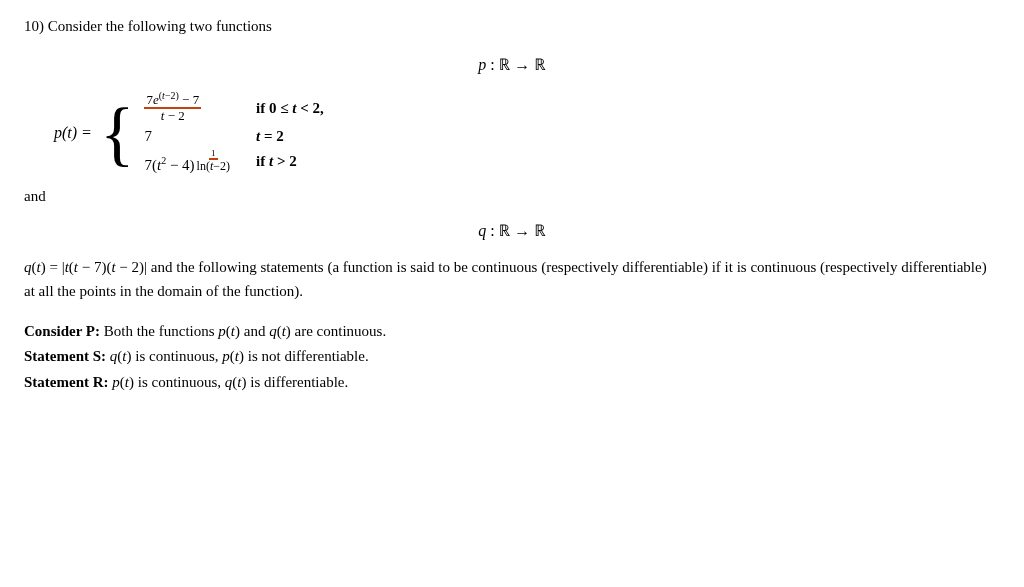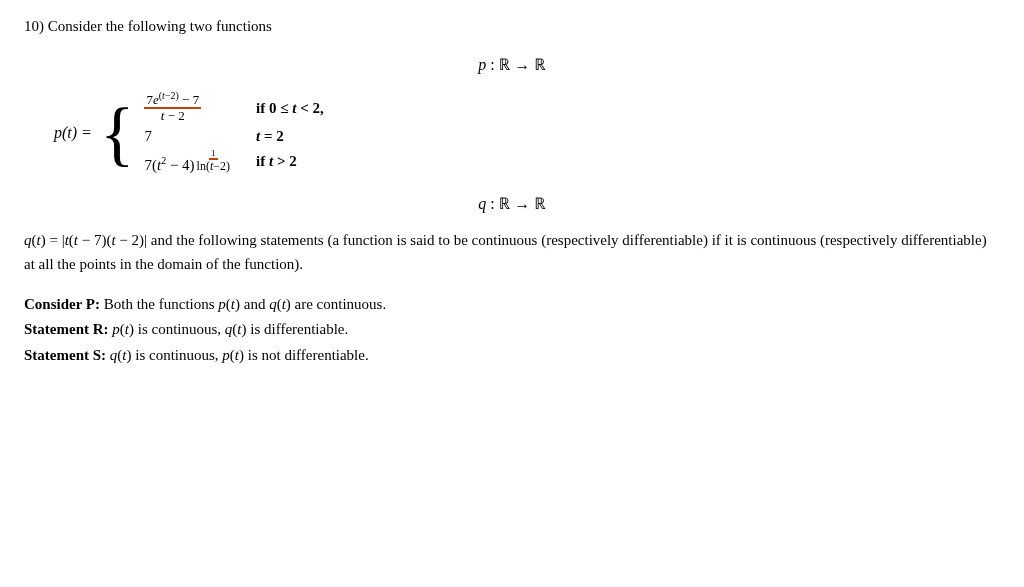--- a/index.html
+++ b/index.html
@@ -143,43 +143,44 @@
       <div class="case-row">
         <div class="case-expr">7(<i>t</i><sup>2</sup> − 4)<sup><span class="fraction" style="font-size:10px;">
                 <span class="numer" style="font-size:9px;">1</span>
                 <span class="denom" style="font-size:12px;">ln(<i>t</i>−2)</span>
               </span></sup></div>
         <div class="case-cond">if <i>t</i> &gt; 2</div>
       </div>
     </div>
   </div>
 
+  <div class="and-word">and</div>
 
   <div class="centered-formula">
     <span style="font-style:italic;">q</span><span> : ℝ → ℝ</span>
   </div>
 
   <div class="qt-def">
     <i>q</i>(<i>t</i>) = |<i>t</i>(<i>t</i> − 7)(<i>t</i> − 2)| and the following statements (a function is said to be continuous (respectively differentiable) if it is continuous (respectively differentiable) at all the points in the domain of the function).
   </div>
 
   <div class="statements">
 
     <div class="statement-line">
       <span class="bold">Consider P:</span>
       <span> Both the functions <i>p</i>(<i>t</i>) and <i>q</i>(<i>t</i>) are continuous.</span>
     </div>
 
 
     <div class="statement-line">
-      <span class="bold">Statement R:</span>
-      <span> <i>p</i>(<i>t</i>) is continuous, <i>q</i>(<i>t</i>) is differentiable.</span>
+      <span class="bold">Statement S:</span>
+      <span> <i>q</i>(<i>t</i>) is continuous, <i>p</i>(<i>t</i>) is not differentiable.</span>
     </div>
 
     <div class="statement-line">
-      <span class="bold">Statement S:</span>
-      <span> <i>q</i>(<i>t</i>) is continuous, <i>p</i>(<i>t</i>) is not differentiable.</span>
+      <span class="bold">Statement R:</span>
+      <span> <i>p</i>(<i>t</i>) is continuous, <i>q</i>(<i>t</i>) is differentiable.</span>
     </div>
 
 
   </div>
 
 </div>
 
 </body></html>

